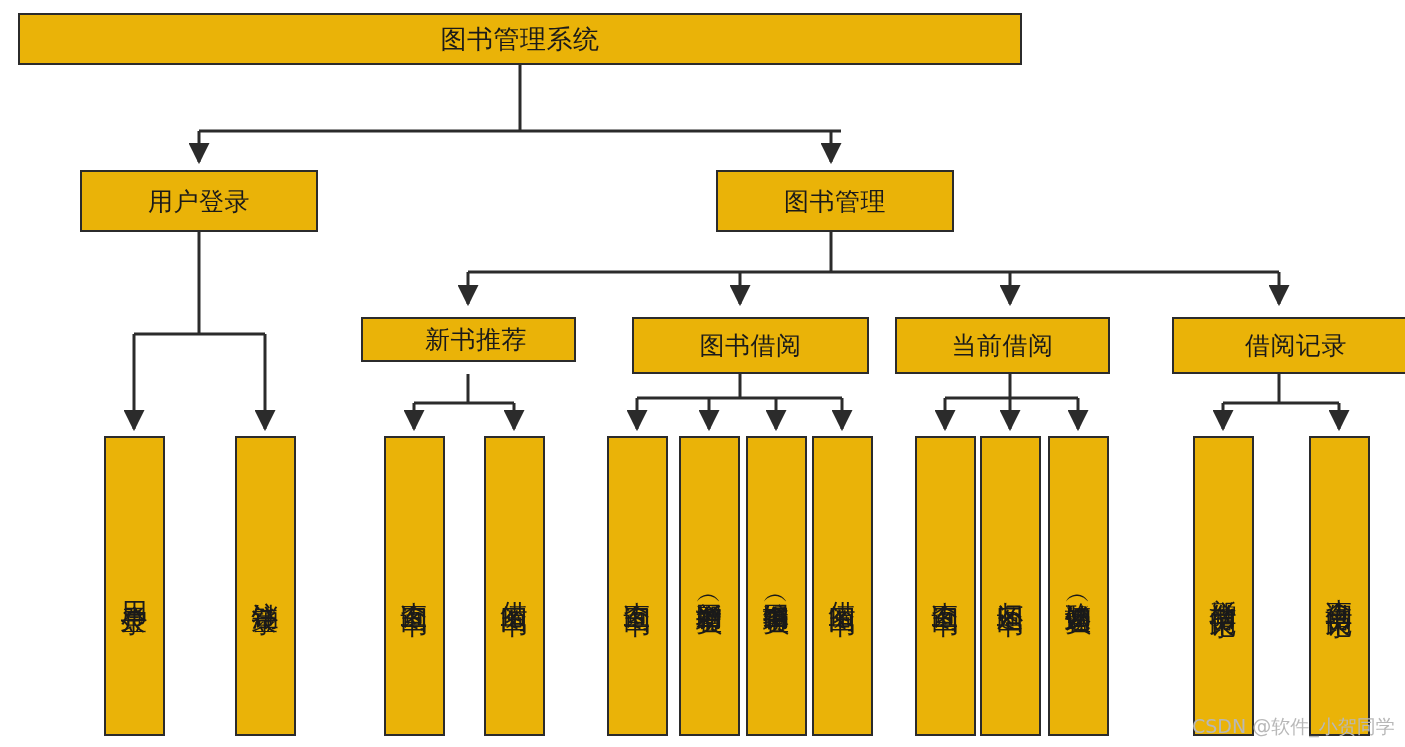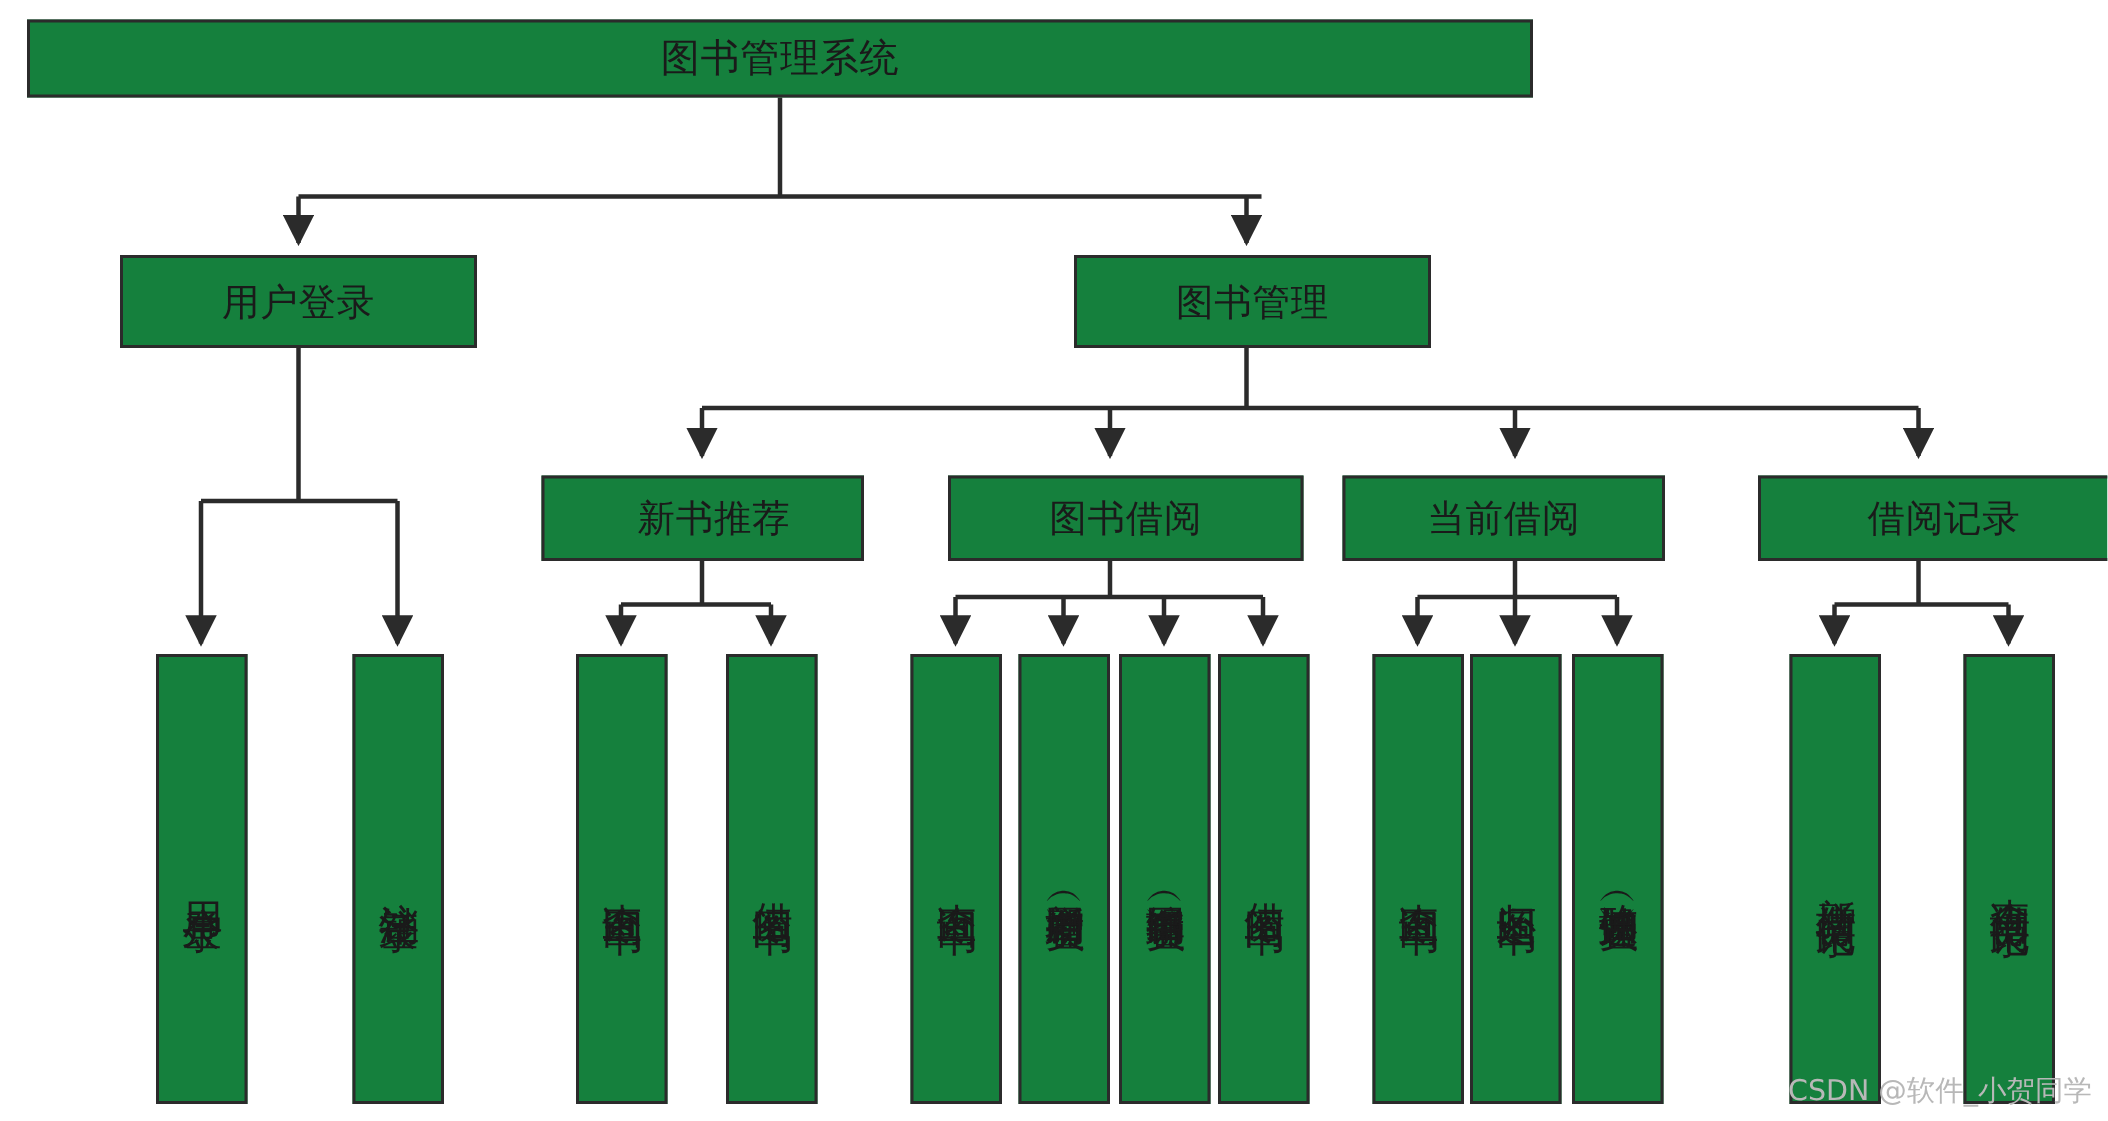--- a/index.html
+++ b/index.html
@@ -22,21 +22,21 @@
     position: absolute;
     left: 0;
     top: 0;
     width: 1405px;
     height: 747px;
     pointer-events: none;
   }
   .node {
     position: absolute;
     box-sizing: border-box;
-    background: #15803d;
+    background: #eab308;
     border: 2px solid #2b2b2b;
     display: flex;
     align-items: center;
     justify-content: center;
     overflow: hidden;
   }
   .node-label {
     color: #1a1a1a;
     line-height: 1.08;
     white-space: nowrap;
@@ -136,21 +136,21 @@
     <span class="node-label">图书管理系统</span>
   </div>
 
   <div class="node horiz" style="left:80px; top:170px; width:238px; height:62px;">
     <span class="node-label">用户登录</span>
   </div>
   <div class="node horiz" style="left:716px; top:170px; width:238px; height:62px;">
     <span class="node-label">图书管理</span>
   </div>
 
-  <div class="node horiz" style="left:361px; top:317px; width:215px; height:57px;padding-left:15px;">
+  <div class="node horiz" style="left:361px; top:317px; width:215px; height:45px;padding-left:15px;">
     <span class="node-label">新书推荐</span>
   </div>
   <div class="node horiz" style="left:632px; top:317px; width:237px; height:57px;">
     <span class="node-label">图书借阅</span>
   </div>
   <div class="node horiz" style="left:895px; top:317px; width:215px; height:57px;">
     <span class="node-label">当前借阅</span>
   </div>
   <div class="node horiz" style="left:1172px; top:317px; width:248px; height:57px;">
     <span class="node-label">借阅记录</span>

